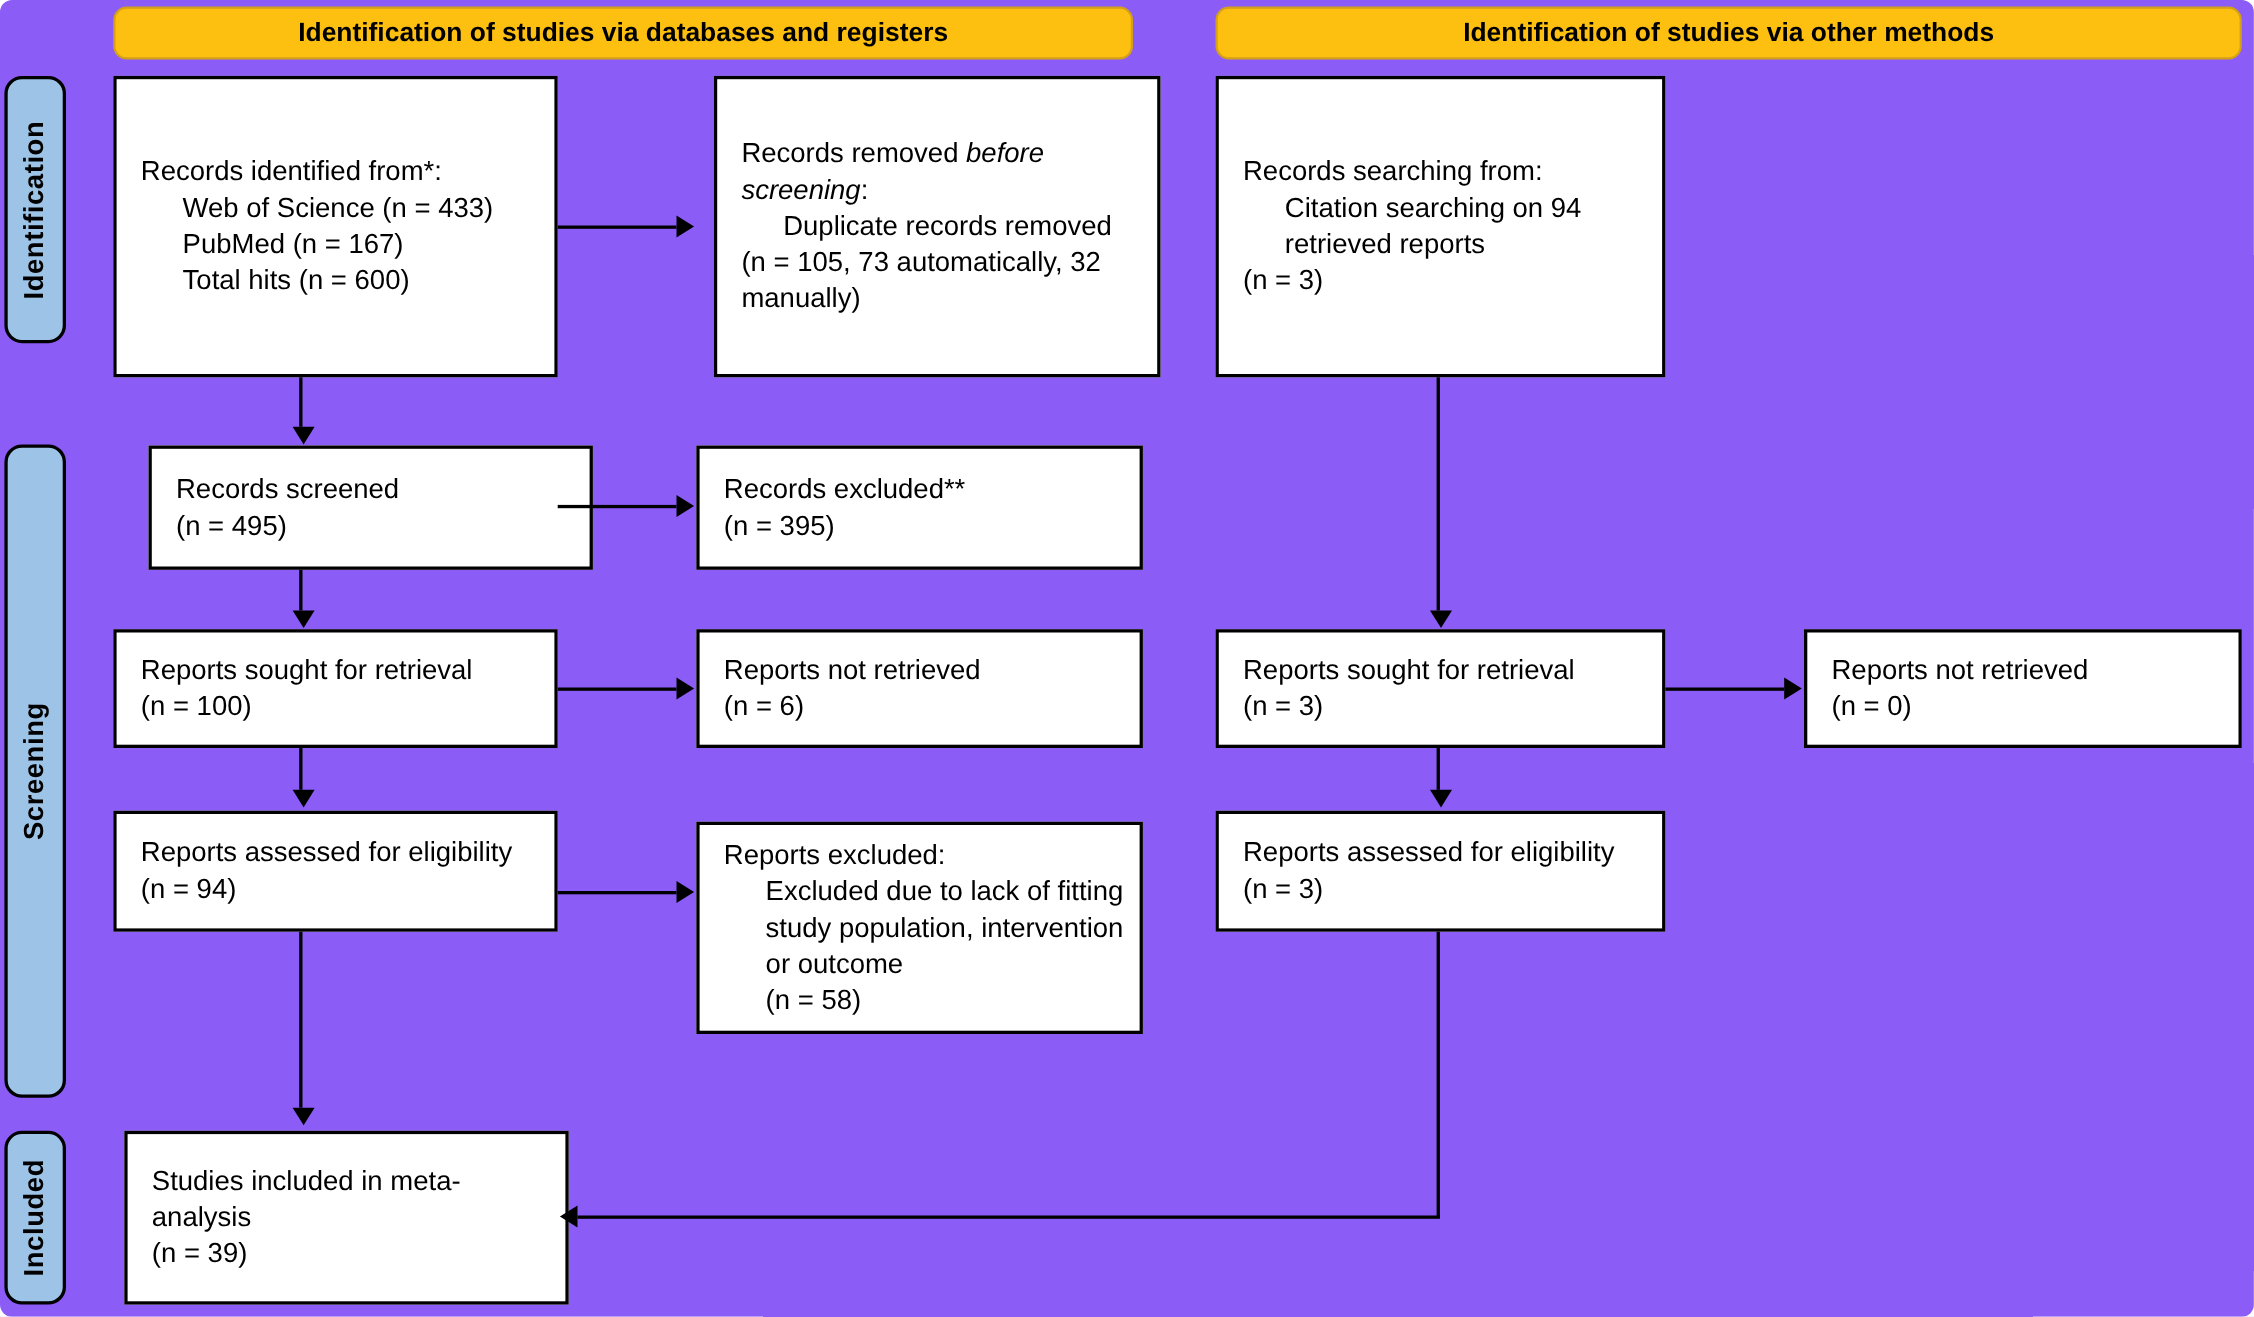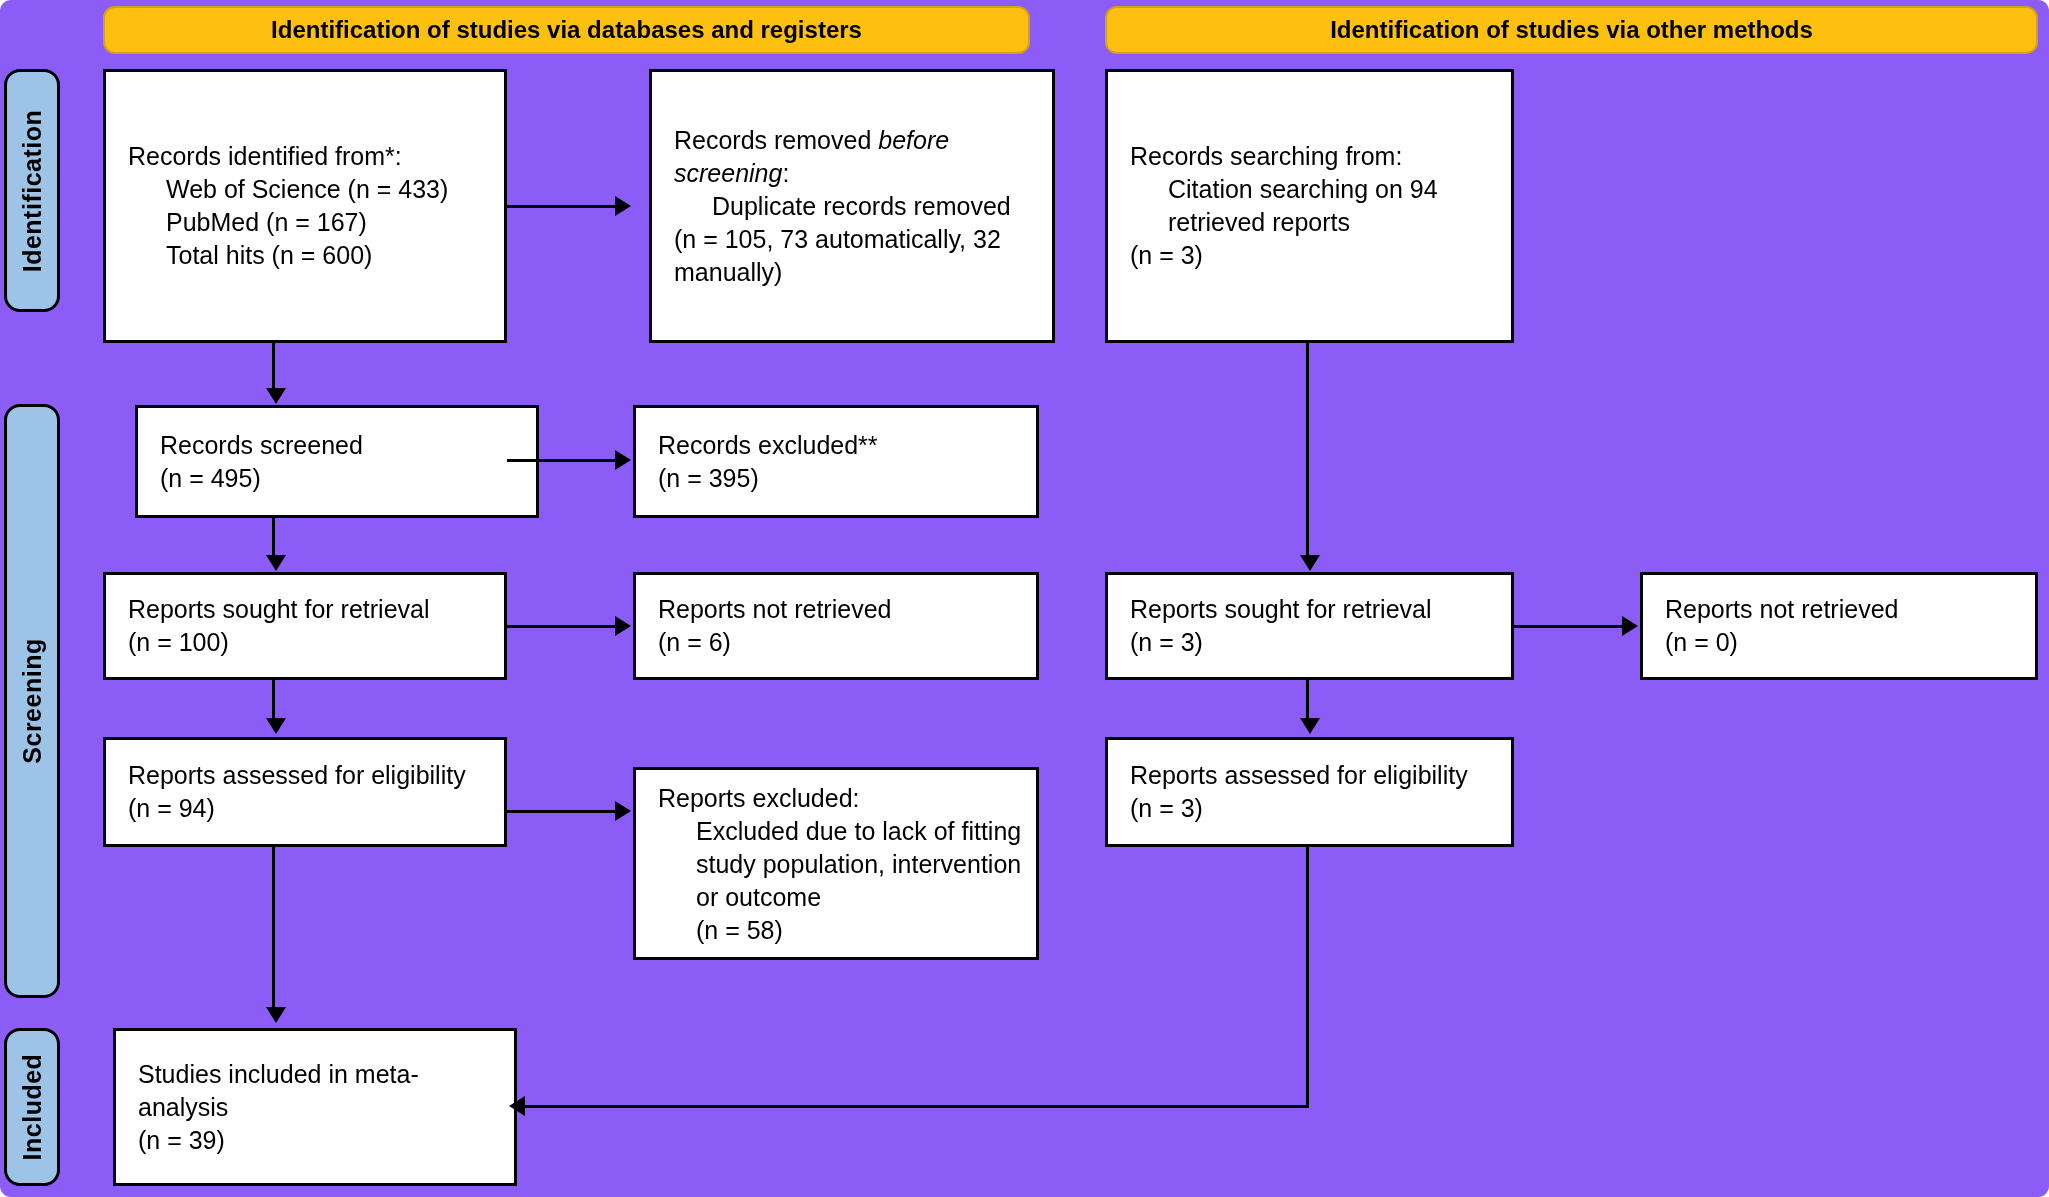--- a/index.html
+++ b/index.html
@@ -166,21 +166,21 @@
   <div class="hline" style="left:507px; top:625px; width:108px;"></div>
   <div class="arrow-right" style="left:615px; top:616px;"></div>
 
   <div class="vline" style="left:272px; top:680px; height:38px;"></div>
   <div class="arrow-down" style="left:266px; top:718px;"></div>
 
   <div class="fbox" style="left:103px; top:737px; width:404px; height:110px;">
     <div class="fbox-text"><span>Reports assessed for eligibility</span><br><span>(n = 94)</span></div>
   </div>
 
-  <div class="fbox" style="left:633px; top:747px; width:406px; height:193px;margin-top:20px;">
+  <div class="fbox" style="left:633px; top:747px; width:406px; height:193px;">
     <div class="fbox-text"><span>Reports excluded:</span><br><span style="display:inline-block;width:38px;"></span><span>Excluded due to lack of fitting</span><br><span style="display:inline-block;width:38px;"></span><span>study population, intervention</span><br><span style="display:inline-block;width:38px;"></span><span>or outcome</span><br><span style="display:inline-block;width:38px;"></span><span>(n = 58)</span></div>
   </div>
 
   <div class="hline" style="left:507px; top:810px; width:108px;"></div>
   <div class="arrow-right" style="left:615px; top:801px;"></div>
 
   <div class="vline" style="left:272px; top:847px; height:160px;"></div>
   <div class="arrow-down" style="left:266px; top:1007px;"></div>
 
   <div class="fbox" style="left:113px; top:1028px; width:404px; height:158px;">

